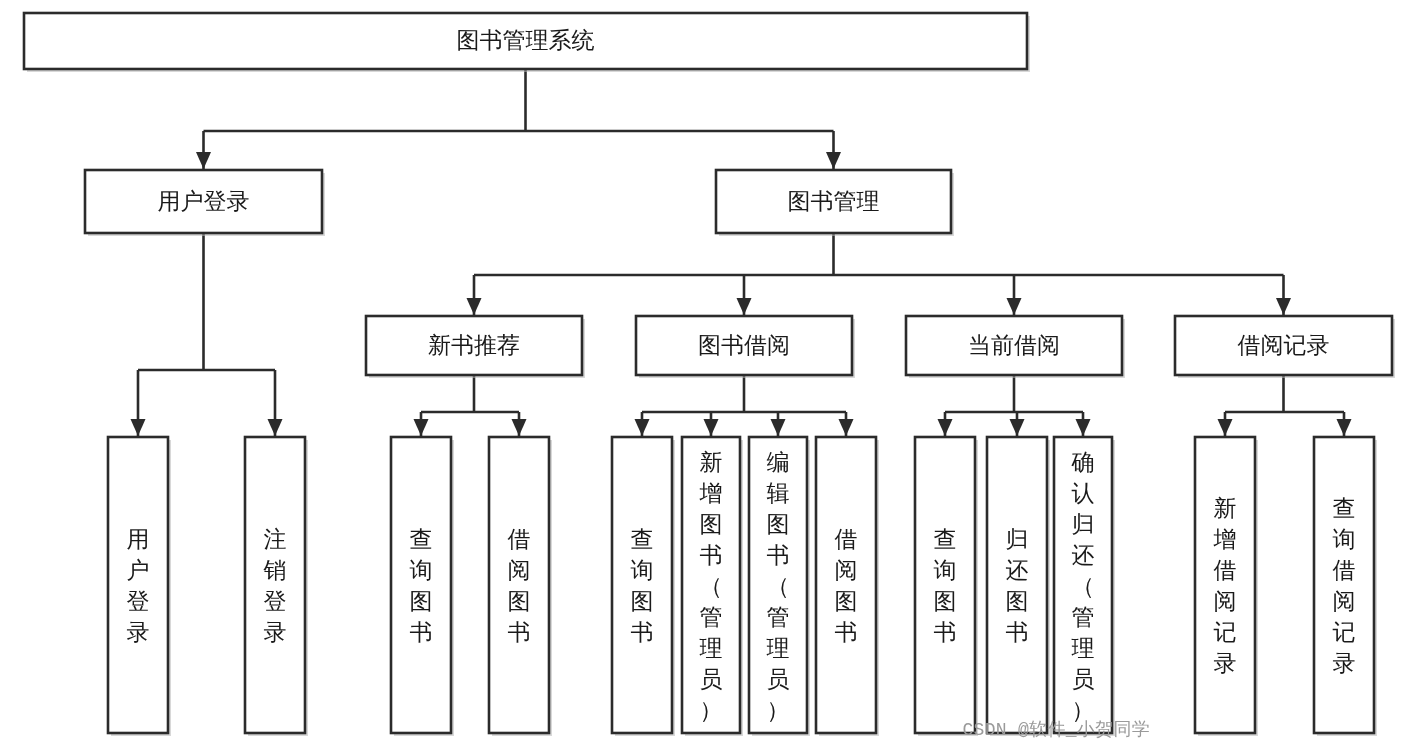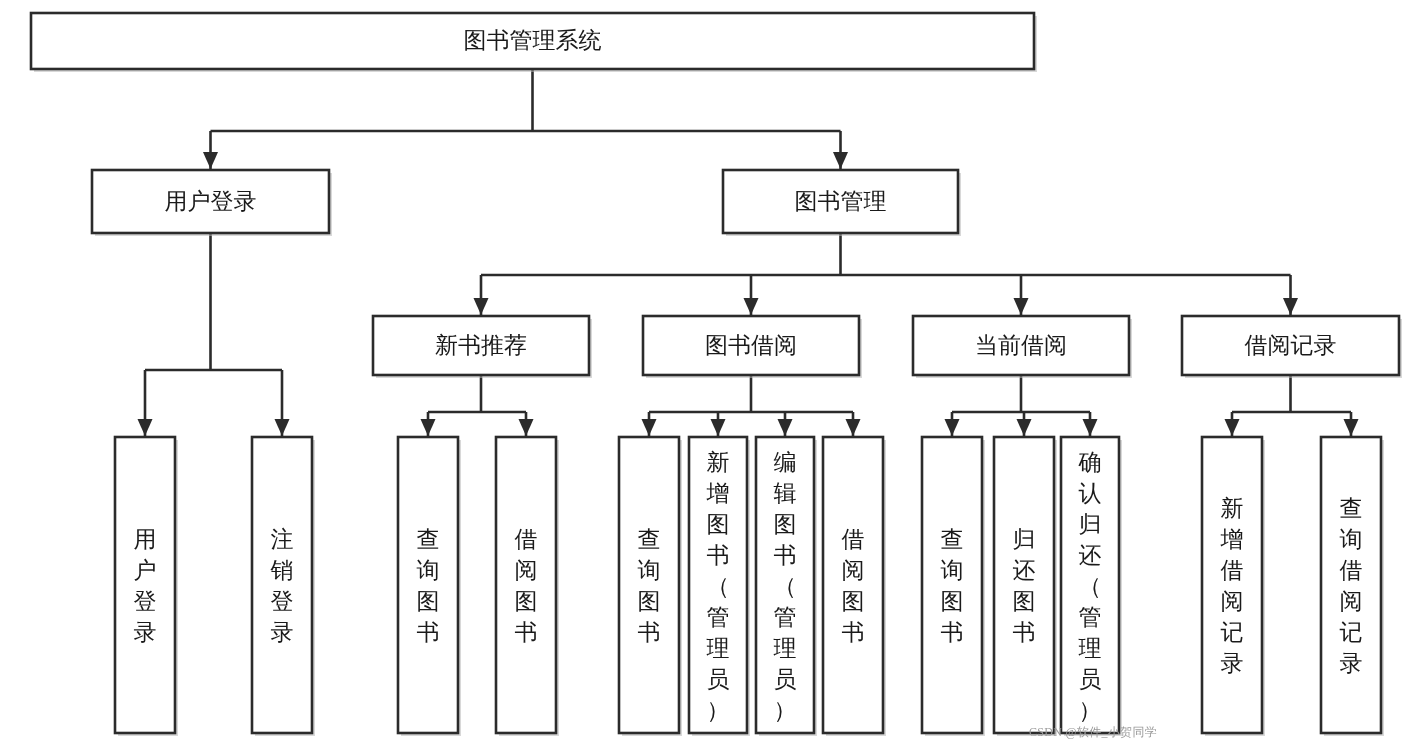--- a/index.html
+++ b/index.html
@@ -9,21 +9,21 @@
   }
   body {
     width: 1405px;
     height: 747px;
     font-family: "Liberation Sans", "DejaVu Sans", sans-serif;
     overflow: hidden;
     position: relative;
   }
   #diagram-root {
     position: absolute;
-    left: 11px;
+    left: 4px;
     top: 0;
     width: 1160px;
     height: 747px;
   }
   svg.diagram {
     display: block;
     width: 1405px;
     height: 747px;
   }
   .box-rect {
@@ -54,22 +54,22 @@
   .node-label-v {
     font-family: "Liberation Sans", "DejaVu Sans", sans-serif;
     font-size: 23px;
     fill: #1a1a1a;
     text-anchor: middle;
   }
   .watermark {
     position: absolute;
     right: 14px;
     bottom: 6px;
-    font-family: Liberation Serif, serif;
-    font-size: 12px;
+    font-family: Liberation Mono, monospace;
+    font-size: 18px;
     color: #9a9a9a;
     letter-spacing: 0.3px;
     white-space: nowrap;
     pointer-events: none;
   }
 </style>
 </head>
 <body>
 
 <div id="diagram-root">

